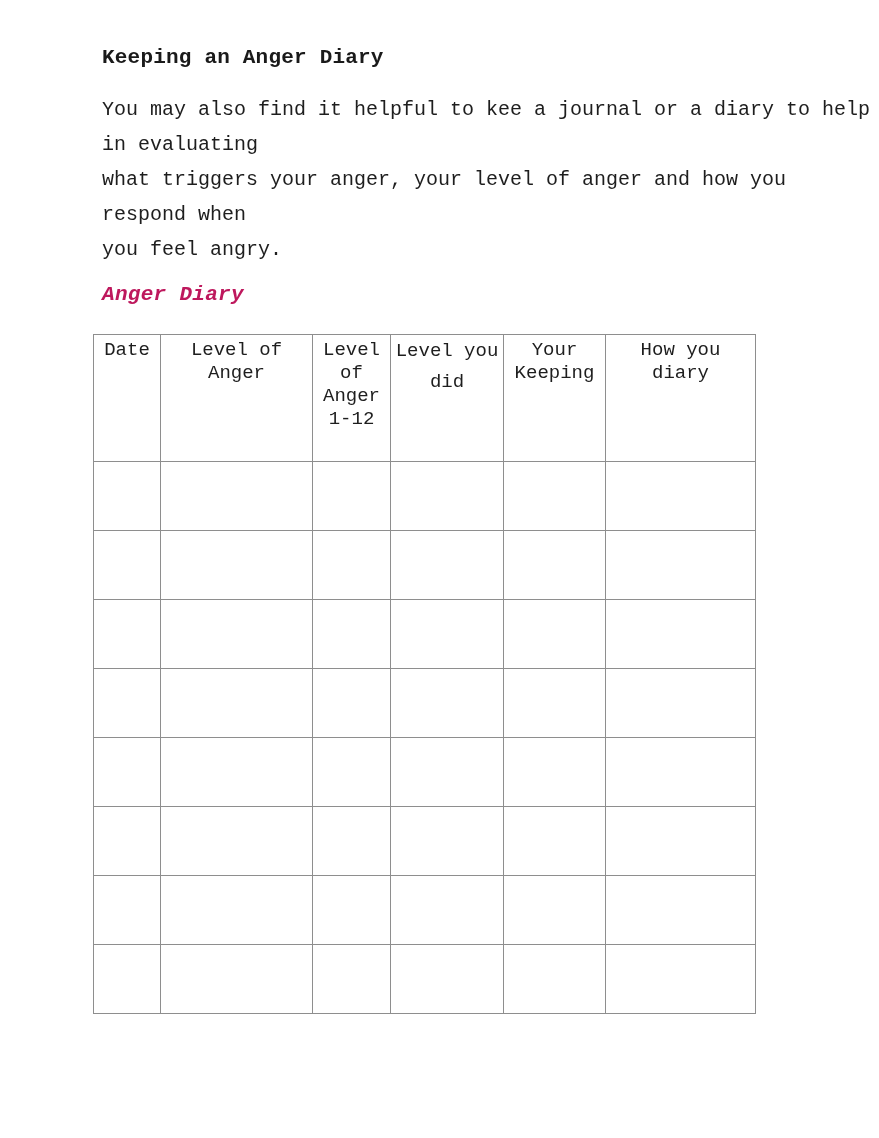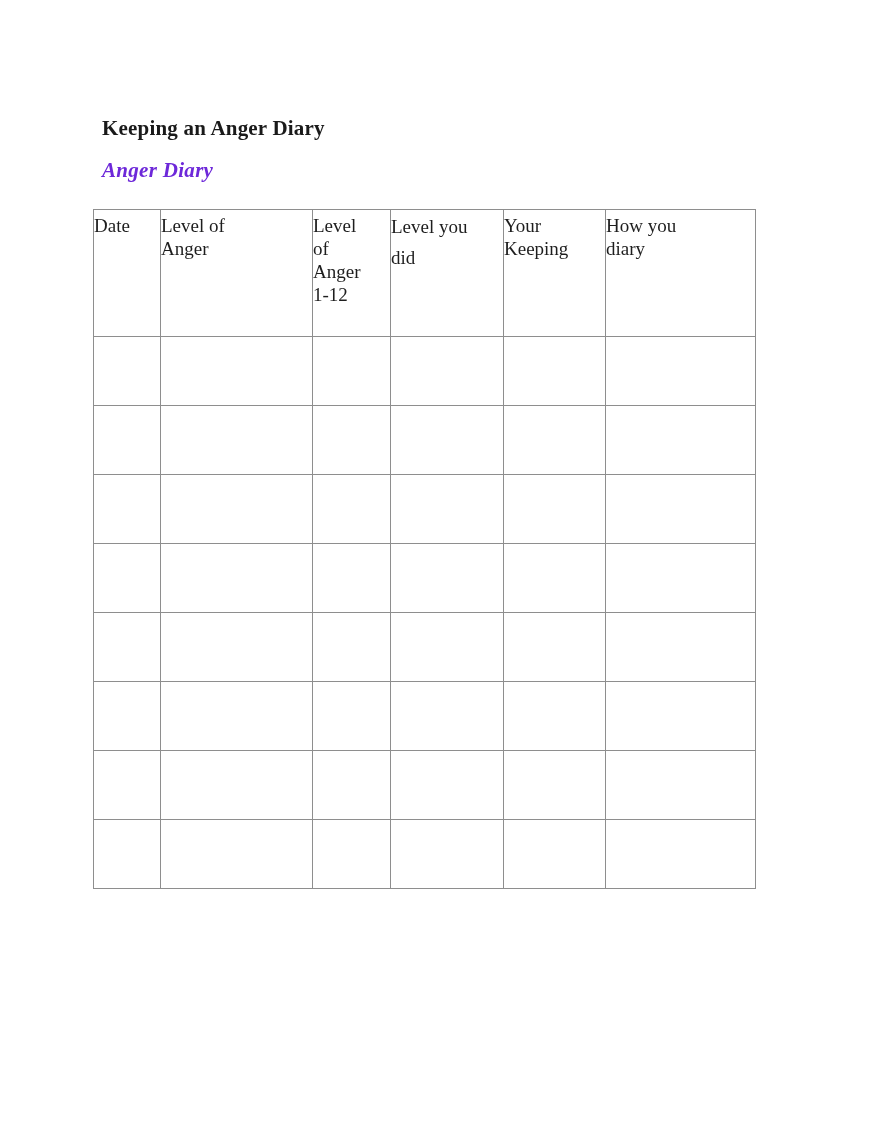--- a/index.html
+++ b/index.html
@@ -8,21 +8,22 @@
     height: 1138px;
     background: #ffffff;
     font-family: "Liberation Serif", "DejaVu Serif", serif;
     color: #1c1c1c;
     overflow: hidden;
   }
   .page {
     box-sizing: border-box;
     width: 879px;
     height: 1138px;
-    padding-top: 114px;
+    padding-top: 44px;
+    font-family: Liberation Mono, monospace;
   }
   .doc-heading {
     margin: 0 0 0 102px;
     font-size: 21px;
     font-weight: bold;
     line-height: 28px;
     letter-spacing: 0.2px;
     color: #1a1a1a;
   }
   .doc-paragraph {
@@ -32,21 +33,21 @@
     white-space: pre-line;
     color: #1e1e1e;
   }
   .doc-subheading {
     margin: 14px 0 0 102px;
     font-size: 21px;
     font-weight: bold;
     font-style: italic;
     line-height: 28px;
     letter-spacing: 0.3px;
-    color: #6d28d9;
+    color: #be185d;
   }
   table.diary {
     margin: 25px 0 0 93px;
     border-collapse: collapse;
     table-layout: fixed;
     width: 662px;
   }
   table.diary col.c0 { width: 67px; }
   table.diary col.c1 { width: 152px; }
   table.diary col.c2 { width: 78px; }
@@ -57,37 +58,40 @@
     border: 1px solid #8e8e8e;
     padding: 0;
   }
   table.diary thead tr { height: 127px; }
   table.diary tbody tr { height: 69px; }
   table.diary th {
     font-weight: normal;
     font-size: 19px;
     line-height: 23px;
     vertical-align: top;
-    text-align: left;
+    text-align: center;
     padding-top: 4px;
     white-space: pre-line;
     color: #1e1e1e;
   }
   table.diary th.loose {
     line-height: 31px;
     padding-top: 1px;
   }
 </style>
 </head>
 <body>
 
 <div class="page">
 
   <h1 class="doc-heading">Keeping an Anger Diary</h1>
 
+  <p class="doc-paragraph">You may also find it helpful to kee a journal or a diary to help in evaluating
+what triggers your anger, your level of anger and how you respond when
+you feel angry.</p>
 
   <h2 class="doc-subheading">Anger Diary</h2>
 
   <table class="diary">
     <colgroup>
       <col class="c0">
         <col class="c1">
         <col class="c2">
       <col class="c3">
         <col class="c4">

